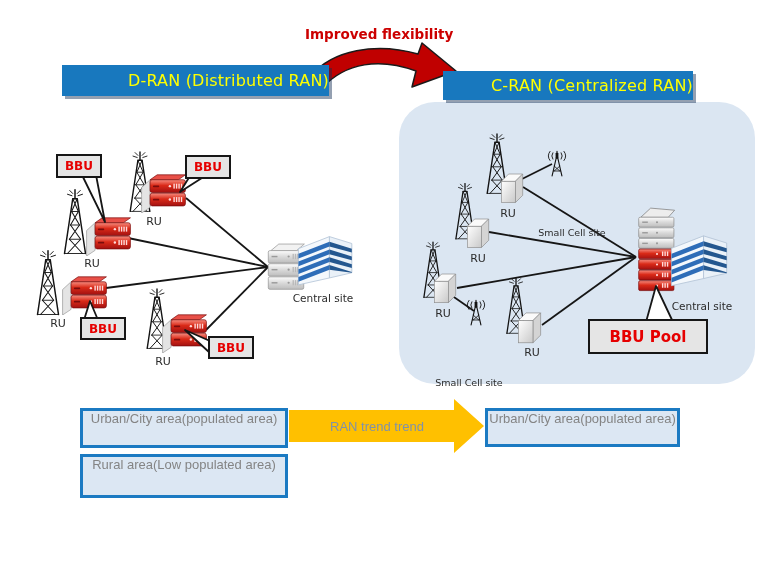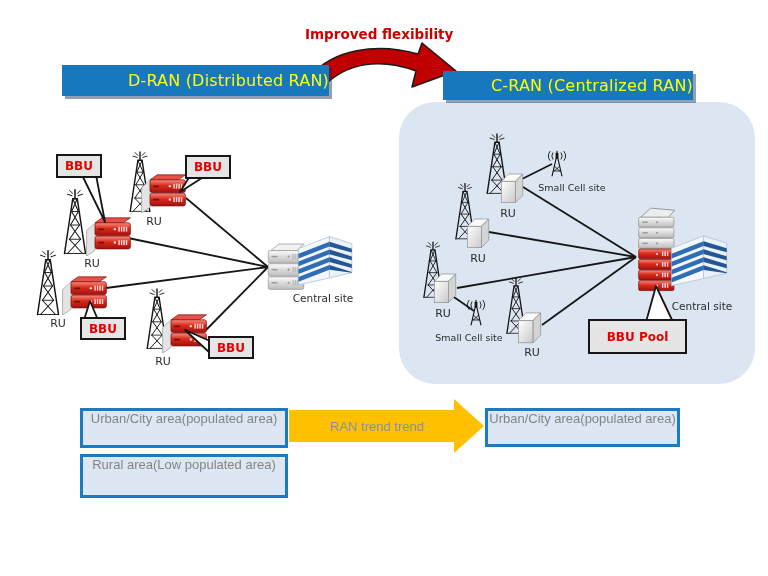--- a/index.html
+++ b/index.html
@@ -20,21 +20,21 @@
        font-size:16px;display:flex;align-items:center;justify-content:flex-end;
        z-index:6;box-shadow:3px 3px 0 rgba(18,44,82,.45);letter-spacing:.2px;}
   .flex-label{position:absolute;color:var(--accent-red);font-weight:bold;font-size:13.5px;
        z-index:6;white-space:nowrap;}
   .callout{position:absolute;background:#e5e5e5;border:2px solid var(--line-black);
        color:var(--callout-red);font-weight:bold;font-size:12px;display:flex;
        align-items:center;justify-content:center;z-index:5;box-sizing:border-box;}
   .lbl{position:absolute;color:#2b2b2b;text-align:center;z-index:3;white-space:nowrap;}
   .ru{font-size:11px;}
   .site{font-size:10.5px;}
-  .smallcell{font-size:9.5px;}
+  .smallcell{font-size:9.5px;margin-top:45px;}
   .area-box{position:absolute;background:var(--area-fill);border:3px solid var(--area-border);
        color:var(--area-text);text-align:center;display:flex;flex-direction:row;
        justify-content:center;font-family:"Liberation Sans",sans-serif;font-size:13px;
        line-height:1.3;box-sizing:border-box;z-index:3;}
   .market-arrow-label{position:absolute;color:#8092a8;font-family:"Liberation Sans",sans-serif;
        font-size:13px;text-align:center;z-index:4;}
   .caption{position:absolute;left:0;top:537px;width:768px;text-align:center;color:#1f1f1f;
        font-family:"Liberation Sans",sans-serif;font-size:17px;z-index:3;}
 </style>
 </head>
@@ -310,21 +310,21 @@
     </div>
   <div class="callout" style="left:185px;top:155px;width:46px;height:24px">
       <span>BBU</span>
     </div>
   <div class="callout" style="left:80px;top:317px;width:46px;height:23px">
       <span>BBU</span>
     </div>
   <div class="callout" style="left:208px;top:336px;width:46px;height:23px">
       <span>BBU</span>
     </div>
-  <div class="callout" style="left:588px;top:319px;width:99px;height:35px;font-size:12px">
+  <div class="callout" style="left:588px;top:319px;width:120px;height:35px;font-size:15px">
       <span>BBU Pool</span>
     </div>
 
   <div class="lbl ru" style="left:76px;top:257px;width:32px">RU</div>
   <div class="lbl ru" style="left:138px;top:215px;width:32px">RU</div>
   <div class="lbl ru" style="left:42px;top:317px;width:32px">RU</div>
   <div class="lbl ru" style="left:147px;top:355px;width:32px">RU</div>
   <div class="lbl site" style="left:288px;top:292px;width:70px">Central site</div>
 
   <div class="lbl ru" style="left:492px;top:207px;width:32px">RU</div>

